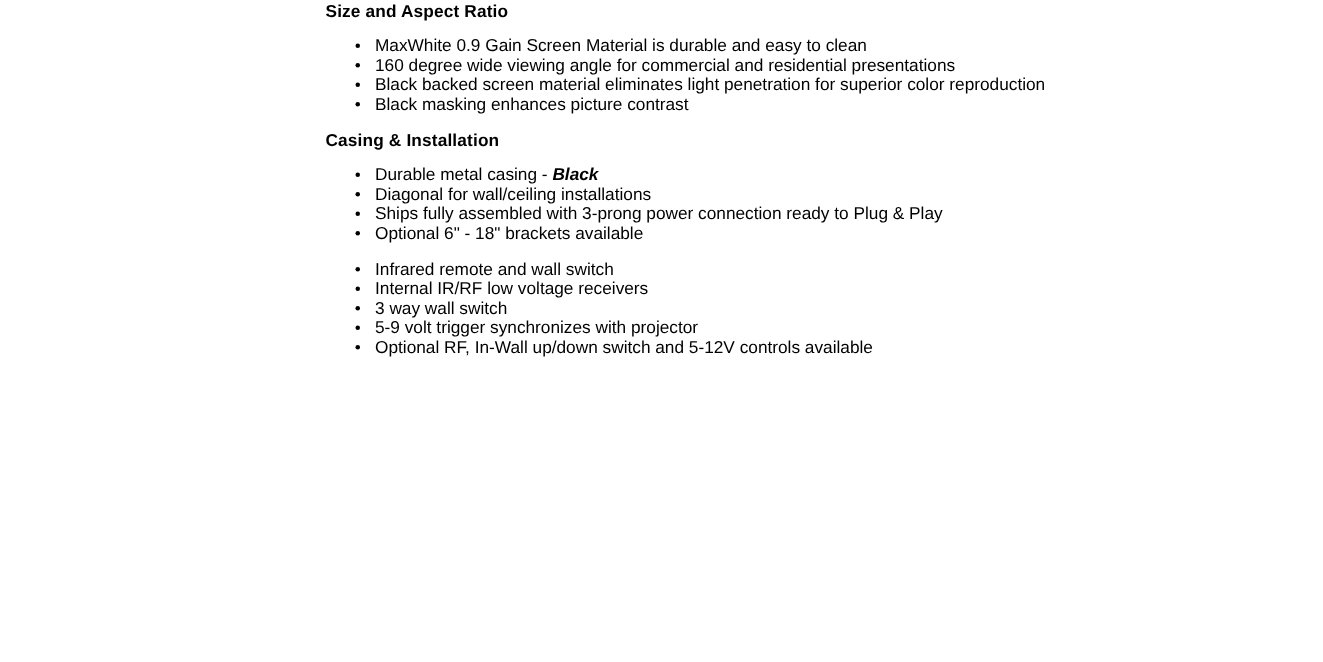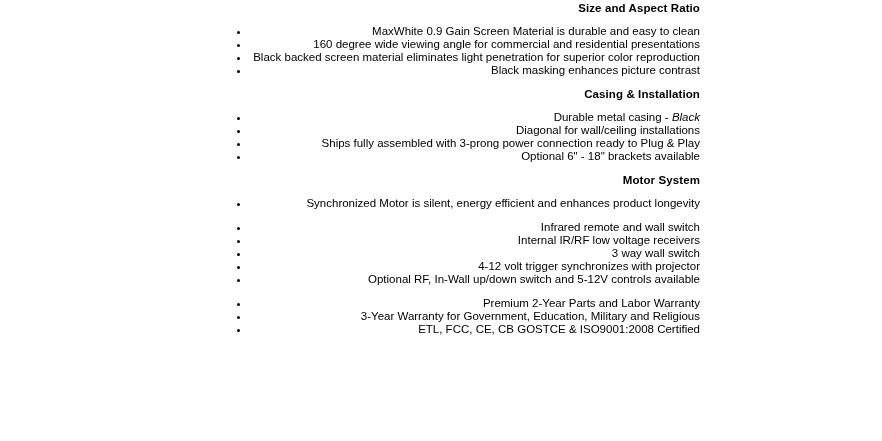--- a/index.html
+++ b/index.html
@@ -12,21 +12,20 @@
     background: #ffffff;
     overflow: hidden;
     font-family: "Liberation Sans", sans-serif;
     color: #000000;
     -webkit-font-smoothing: antialiased;
   }
   .doc {
     box-sizing: border-box;
     padding: 2px 0 0 217px;
     width: 700px;
-    text-align: right;
   }
   .section {
     margin: 0;
   }
   .section h3 {
     font-size: 11.5px;
     line-height: 13px;
     font-weight: bold;
     margin: 0;
     padding: 0;
@@ -37,21 +36,21 @@
     padding: 0 0 0 33px;
     list-style: disc outside;
     font-size: 11.5px;
     line-height: 13px;
   }
   .section li {
     margin: 0;
     padding: 0;
   }
   .seg-bold-italic {
-    font-weight: normal;
+    font-weight: bold;
     font-style: italic;
   }
 </style>
 </head>
 <body>
 
 <div class="doc">
   <div id="sections">
       <section class="section">
         <h3>Size and Aspect Ratio</h3>
@@ -67,35 +66,24 @@
       <section class="section">
         <h3>Casing &amp; Installation</h3>
         <ul>
           <li><span>Durable metal casing - </span><span class="seg-bold-italic">Black</span></li>
           <li><span>Diagonal for wall/ceiling installations</span></li>
           <li><span>Ships fully assembled with 3-prong power connection ready to Plug &amp; Play</span></li>
           <li><span>Optional 6" - 18" brackets available</span></li>
         </ul>
       </section>
       <section class="section">
-        <h3>Motor System</h3>
-        <ul>
-          <li><span>Synchronized Motor is silent, energy efficient and enhances product longevity</span></li>
-        </ul>
-      </section>
-      <section class="section">
         <ul>
           <li><span>Infrared remote and wall switch</span></li>
           <li><span>Internal IR/RF low voltage receivers</span></li>
           <li><span>3 way wall switch</span></li>
-          <li><span>4-12 volt trigger synchronizes with projector</span></li>
+          <li><span>5-9 volt trigger synchronizes with projector</span></li>
           <li><span>Optional RF, In-Wall up/down switch and 5-12V controls available</span></li>
         </ul>
       </section>
       <section class="section">
-        <ul>
-          <li><span>Premium 2-Year Parts and Labor Warranty</span></li>
-          <li><span>3-Year Warranty for Government, Education, Military and Religious</span></li>
-          <li><span>ETL, FCC, CE, CB GOSTCE &amp; ISO9001:2008 Certified</span></li>
-        </ul>
       </section>
     </div>
 </div>
 
 </body></html>

